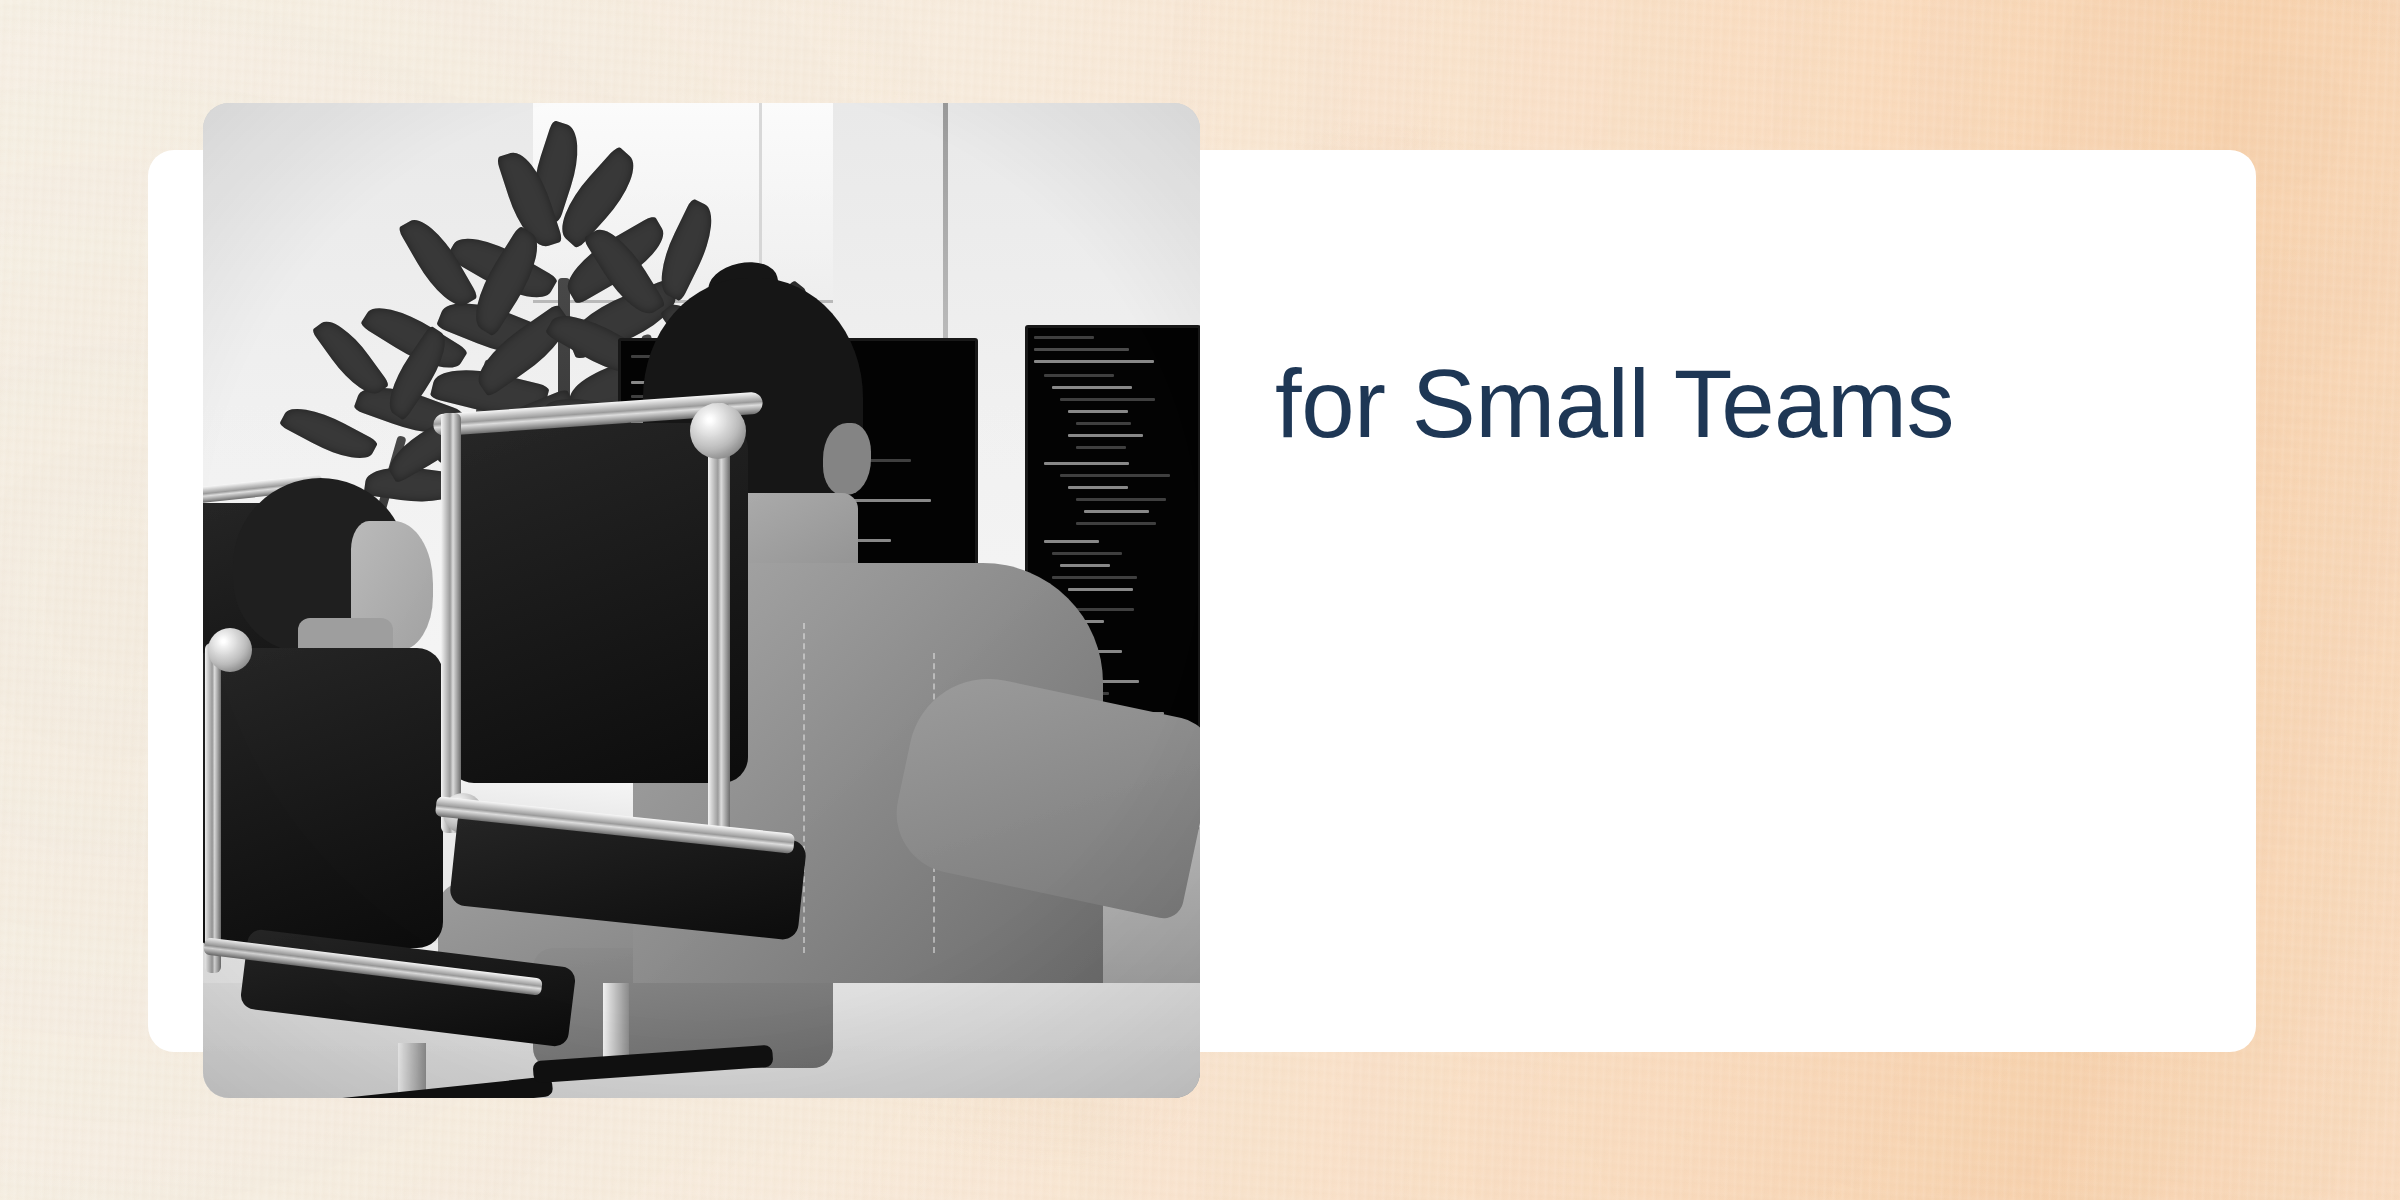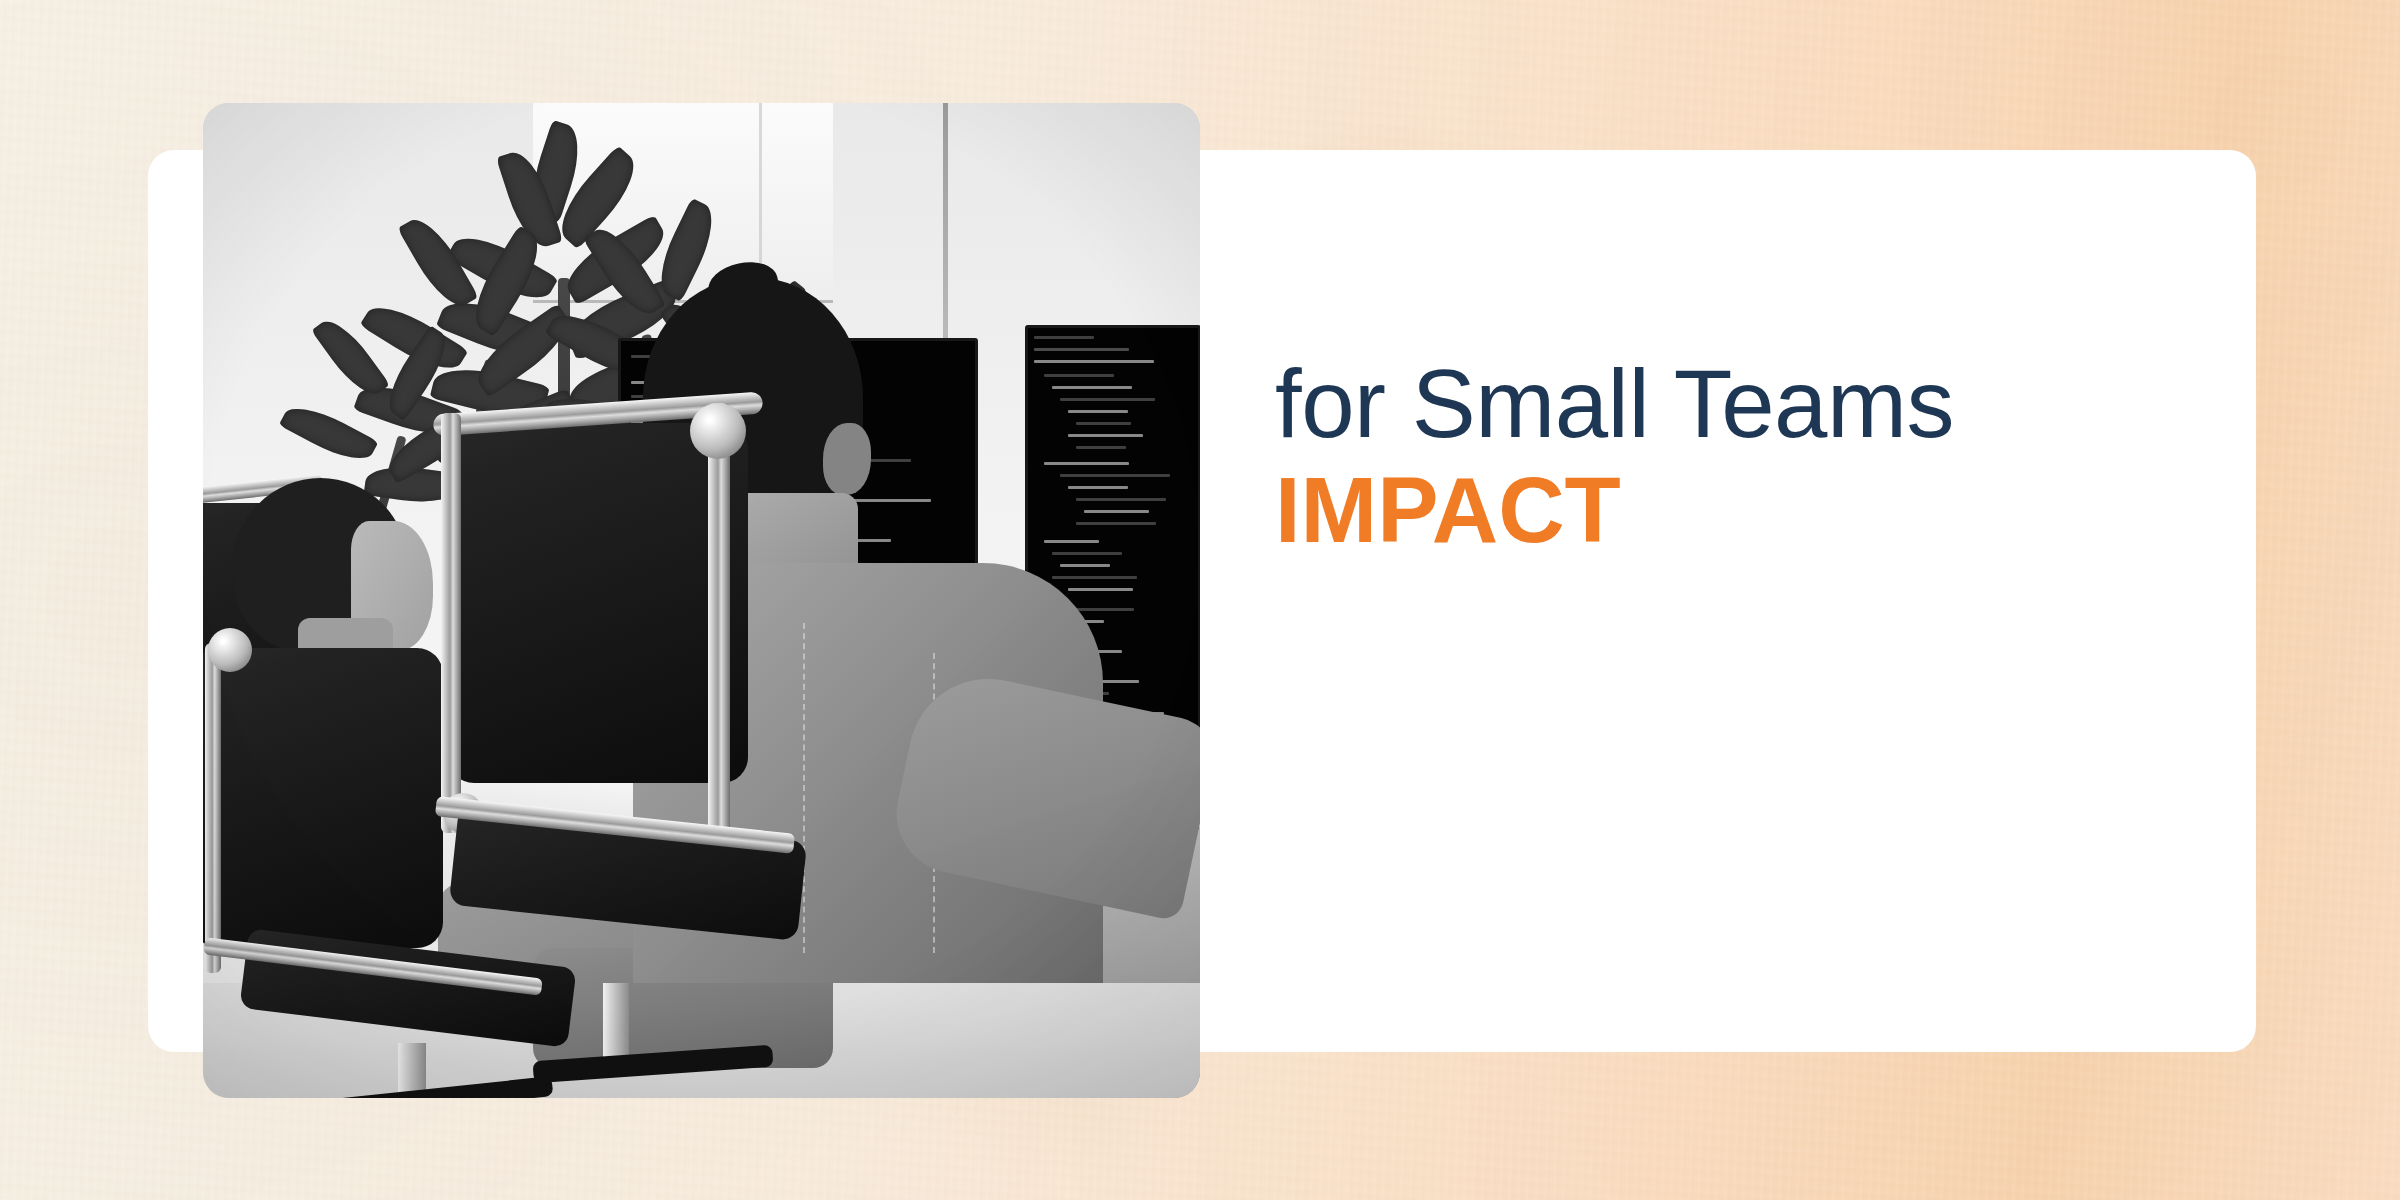--- a/index.html
+++ b/index.html
@@ -553,16 +553,15 @@
     <div class="chrome" id="chC-seatbar"></div>
     <div class="ph" id="chC-post"></div>
     <div class="ph" id="chC-base"></div>
 
     <div id="photo-gray"></div>
     <div id="photo-vignette"></div>
   </div>
 
   <div id="text-block">
     <div class="headline">for Small Teams</div>
-    <div class="subhead" style="margin-top:4px;">IMPACT</div>
   </div>
 
 </div>
 
 </body></html>

